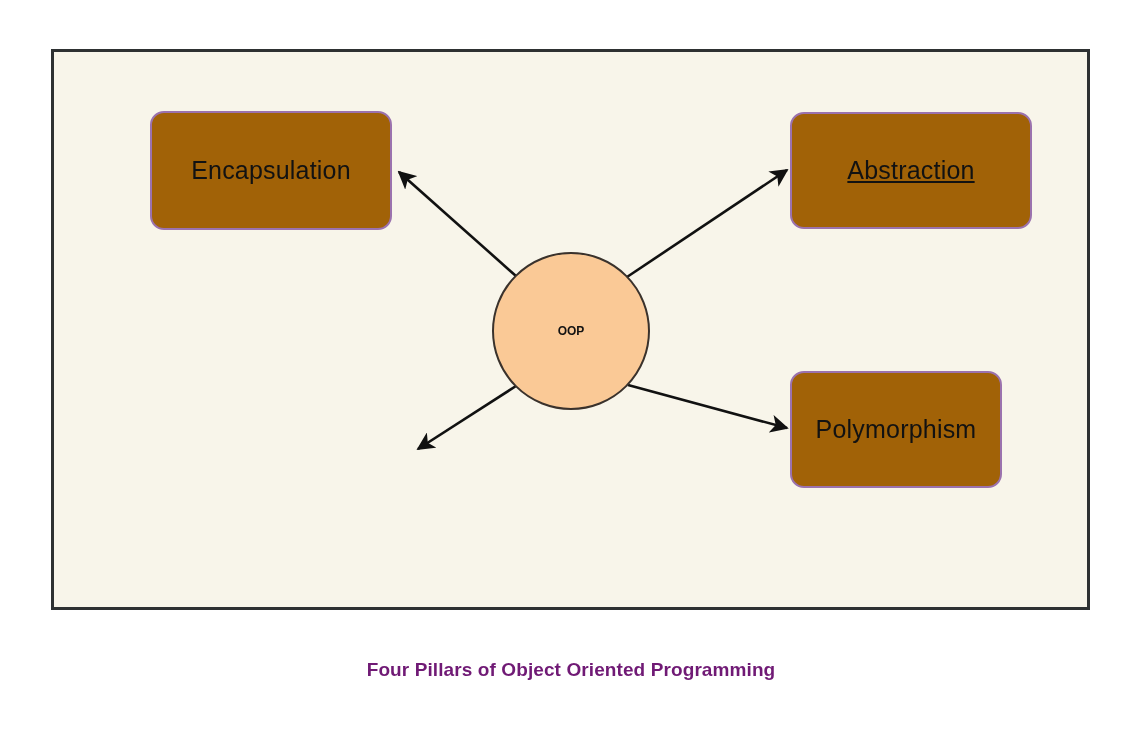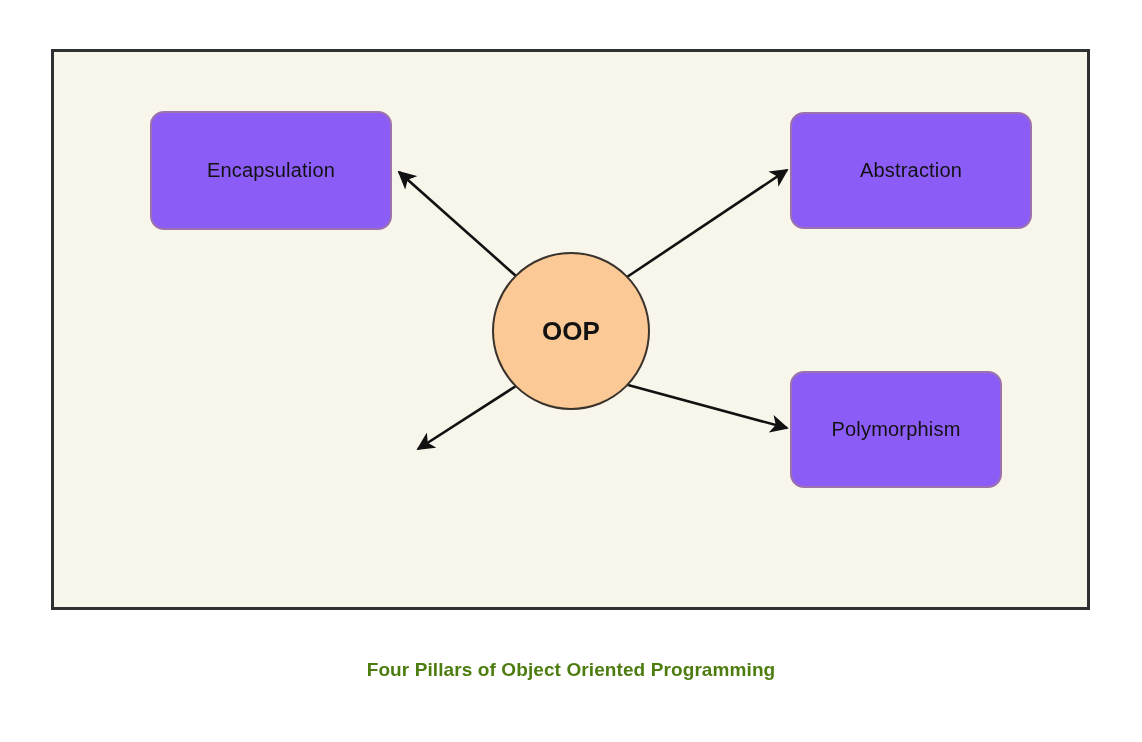--- a/index.html
+++ b/index.html
@@ -33,62 +33,62 @@
   .arrow-layer {
     position: absolute;
     left: 0; top: 0;
     width: 1142px;
     height: 742px;
     pointer-events: none;
   }
   .node {
     position: absolute;
     box-sizing: border-box;
-    background: #8b5cf6;
+    background: #a16207;
     border: 2px solid #9b72ae;
     border-radius: 14px;
     display: flex;
     align-items: center;
     justify-content: center;
     color: #121212;
-    font-size: 20px;
+    font-size: 25px;
     font-weight: 400;
     letter-spacing: 0.2px;
   }
   .node-encapsulation { left: 150px; top: 111px; width: 242px; height: 119px; }
-  .node-abstraction   { left: 790px; top: 112px; width: 242px; height: 117px; }
+  .node-abstraction   { left: 790px; top: 112px; width: 242px; height: 117px; text-decoration: underline; }
   .node-inheritance   { left: 170px; top: 390px; width: 243px; height: 119px; }
   .node-polymorphism  { left: 790px; top: 371px; width: 212px; height: 117px; }
 
   .hub {
     position: absolute;
     left: 492px;
     top: 252px;
     width: 158px;
     height: 158px;
     box-sizing: border-box;
     background: #fac996;
     border: 2px solid #3a322c;
     border-radius: 50%;
     display: flex;
     align-items: center;
     justify-content: center;
     color: #121212;
-    font-size: 26px;
+    font-size: 12px;
     font-weight: bold;
   }
   .caption {
     position: absolute;
     left: 0;
     top: 659px;
     width: 1142px;
     text-align: center;
     font-size: 19px;
     font-weight: bold;
-    color: #4d7c0f;
+    color: #701a75;
     letter-spacing: 0.1px;
   }
 </style>
 </head>
 <body>
 
 <div id="canvas">
 
   <div class="frame"></div>
 

